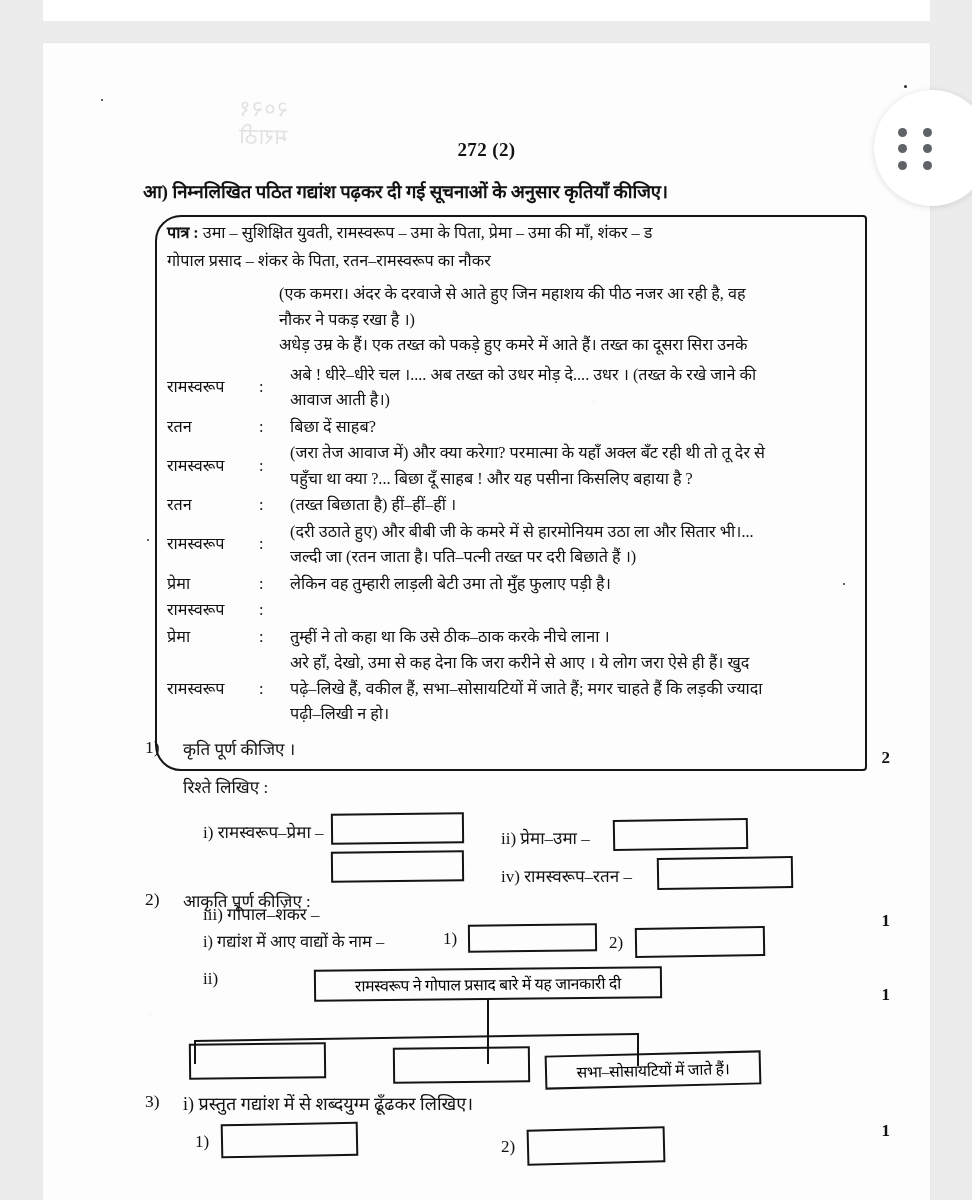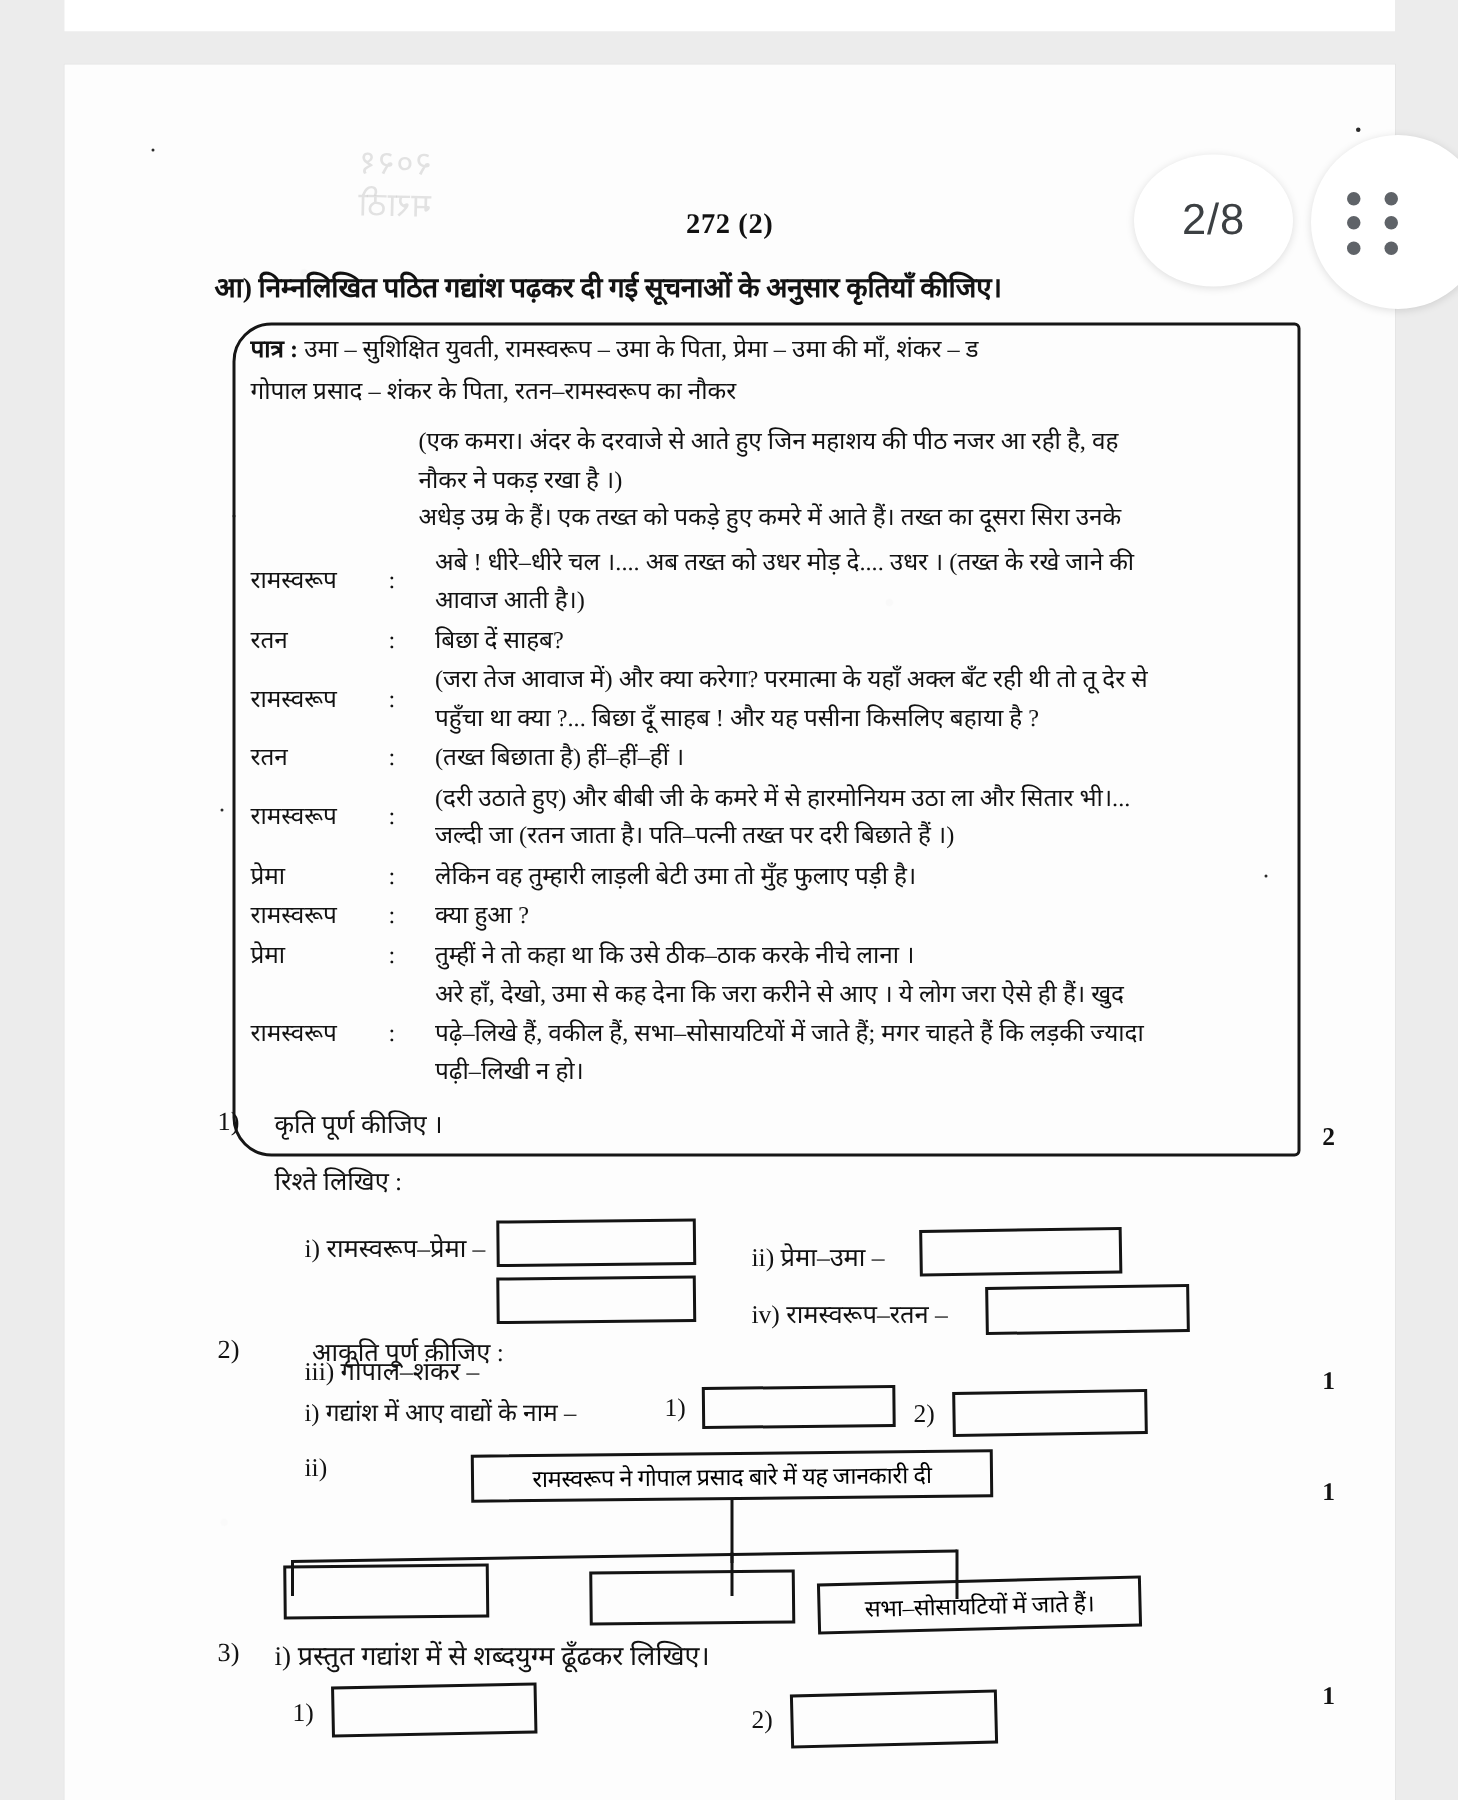--- a/index.html
+++ b/index.html
@@ -270,21 +270,20 @@
 
       <div class="dlg">
         <span class="who">प्रेमा</span>
         <span class="colon">:</span>
         <span class="says">लेकिन वह तुम्हारी लाड़ली बेटी उमा तो मुँह फुलाए पड़ी है।</span>
       </div>
 
       <div class="dlg">
         <span class="who">रामस्वरूप</span>
         <span class="colon">:</span>
-        <span class="says">क्या हुआ ?</span>
       </div>
 
       <div class="dlg">
         <span class="who">प्रेमा</span>
         <span class="colon">:</span>
         <span class="says">तुम्हीं ने तो कहा था कि उसे ठीक–ठाक करके नीचे लाना ।</span>
       </div>
 
       <div class="dlg">
         <span class="who">रामस्वरूप</span>
@@ -309,21 +308,21 @@
     <div class="q ink" style="left:458px;top:783px;">ii) प्रेमा–उमा –</div>
     <div class="ansbox tiltA" style="left:570px;top:776px;width:135px;height:31px;"></div>
 
     <div class="q ink" style="left:160px;top:815px;margin-top:44px;">iii) गोपाल–शंकर –</div>
     <div class="ansbox tiltD" style="left:288px;top:808px;width:133px;height:31px;"></div>
 
     <div class="q ink" style="left:458px;top:821px;">iv) रामस्वरूप–रतन –</div>
     <div class="ansbox tiltA" style="left:614px;top:814px;width:136px;height:32px;"></div>
 
     <div class="qnum ink" style="left:102px;top:846px;">2)</div>
-    <div class="q ink" style="left:140px;top:846px;margin-left:25px;">आकृति पूर्ण कीजिए :</div>
+    <div class="q ink" style="left:140px;top:846px;">आकृति पूर्ण कीजिए :</div>
     <div class="marks ink" style="top:868px;">1</div>
     <div class="marks ink" style="top:942px;">1</div>
 
     <div class="q ink" style="left:160px;top:886px;font-size:16.4px;">i) गद्यांश में आए वाद्यों के नाम –</div>
     <div class="q ink" style="left:400px;top:886px;">1)</div>
     <div class="ansbox tiltD" style="left:425px;top:881px;width:129px;height:28px;"></div>
     <div class="q ink" style="left:566px;top:890px;">2)</div>
     <div class="ansbox tiltA" style="left:592px;top:884px;width:130px;height:30px;"></div>
 
     <div class="q ink" style="left:160px;top:926px;">ii)</div>
@@ -353,23 +352,20 @@
     <div class="marks ink" style="top:1078px;">1</div>
 
     <div class="q ink" style="left:152px;top:1089px;">1)</div>
     <div class="ansbox tiltB" style="left:178px;top:1080px;width:137px;height:34px;"></div>
 
     <div class="q ink" style="left:458px;top:1094px;">2)</div>
     <div class="ansbox tiltC" style="left:484px;top:1085px;width:138px;height:36px;"></div>
 
   </div>
 
-  <div class="page-pill">
-    <span>2/8</span>
-  </div>
 
   <div class="grid-btn">
     <span class="grid-dots">
       <i></i>
         <i></i>
         <i></i>
         <i></i>
         <i></i>
         <i></i>
     </span>

